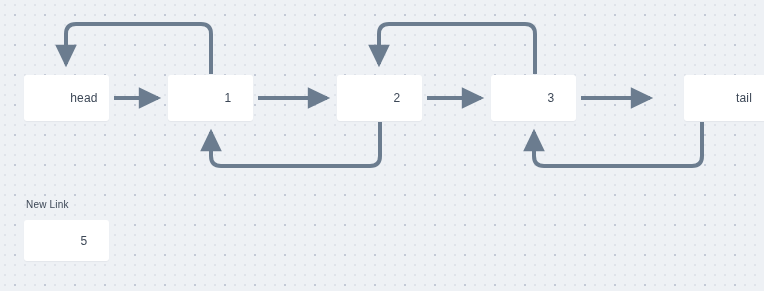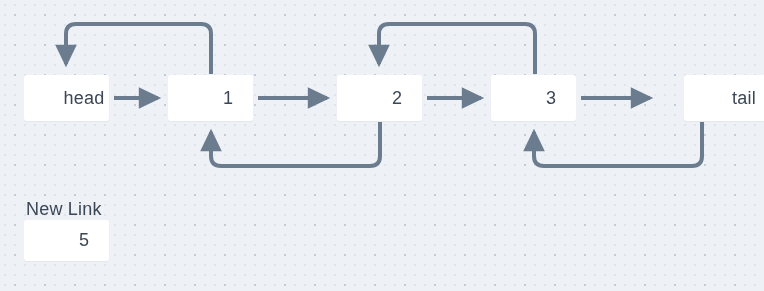--- a/index.html
+++ b/index.html
@@ -35,31 +35,31 @@
 
   .node {
     position: absolute;
     box-sizing: border-box;
     background: #ffffff;
     border-radius: 3px;
     display: flex;
     align-items: center;
     justify-content: center;
     color: #3c4756;
-    font-size: 18px;
+    font-size: 12px;
     letter-spacing: 0.2px;
     box-shadow: 0 1px 1px rgba(60,71,86,0.06);
     z-index: 2;
     padding-left: 35px;
   }
 
   .panel-label {
     position: absolute;
     color: #3c4756;
-    font-size: 18px;
+    font-size: 10px;
     letter-spacing: 0.2px;
     white-space: nowrap;
     z-index: 2;
   }
 </style>
 </head>
 <body>
 
 <div id="canvas">
 

